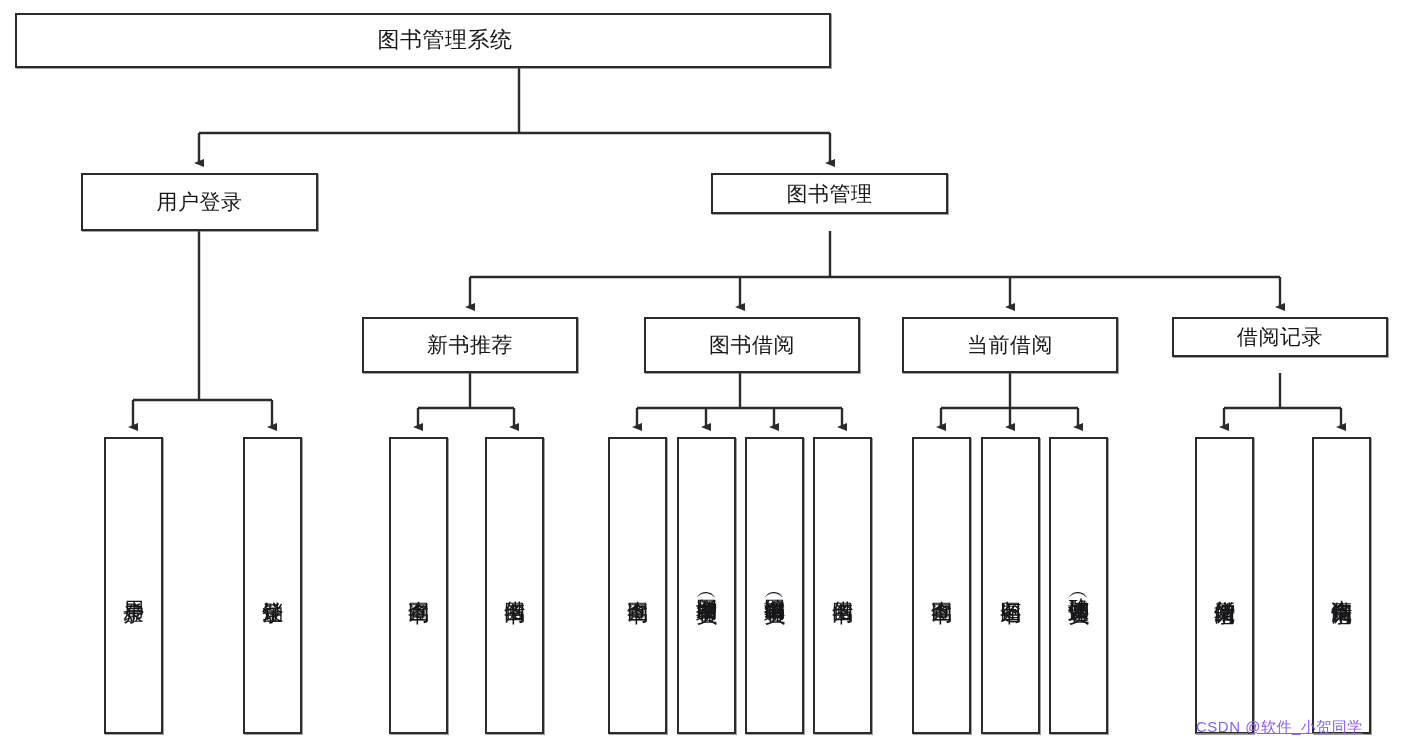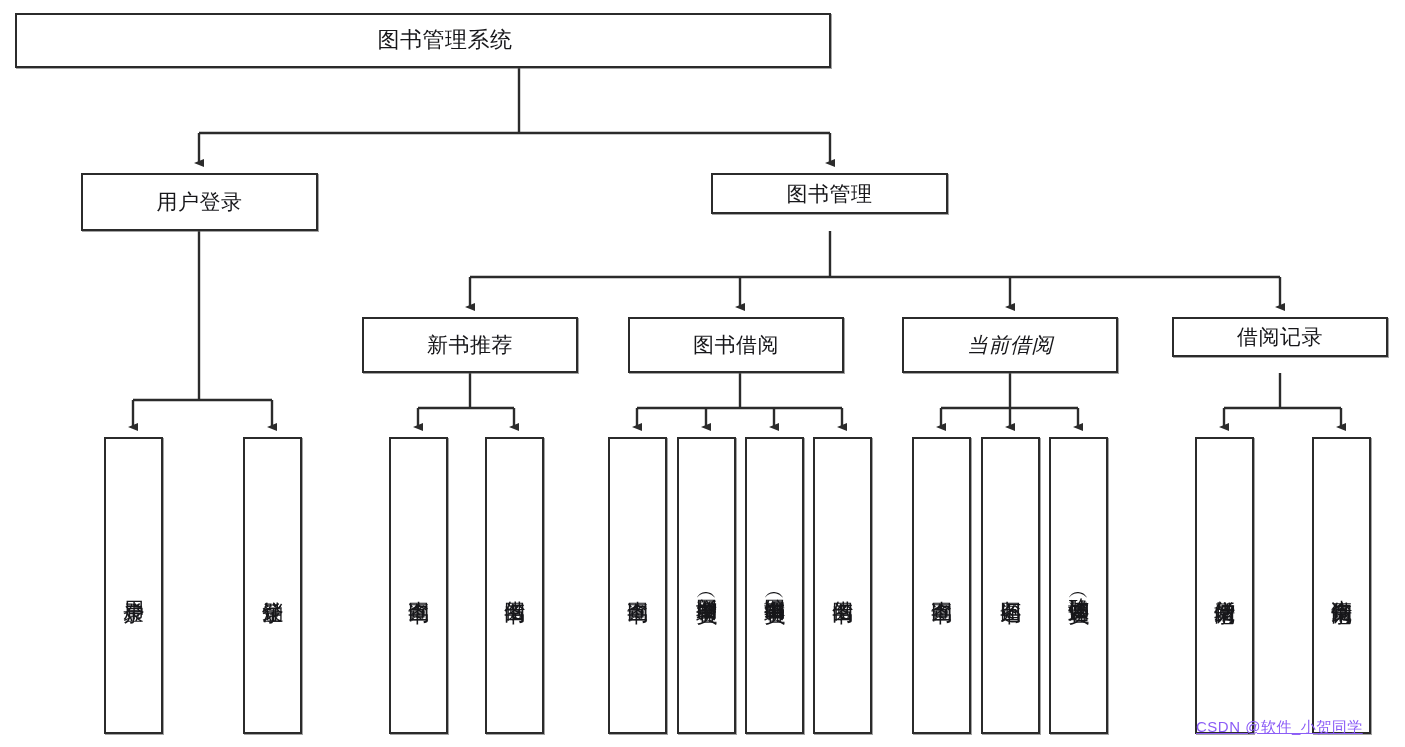--- a/index.html
+++ b/index.html
@@ -126,24 +126,24 @@
   <div class="node" style="left:81px; top:173px; width:237px; height:58px;">
     <span class="label">用户登录</span>
   </div>
   <div class="node" style="left:711px; top:173px; width:237px; height:41px;">
     <span class="label">图书管理</span>
   </div>
 
   <div class="node" style="left:362px; top:317px; width:216px; height:56px;">
     <span class="label">新书推荐</span>
   </div>
-  <div class="node" style="left:628px; top:317px; width:216px; height:56px;">
+  <div class="node" style="left:644px; top:317px; width:216px; height:56px;">
     <span class="label">图书借阅</span>
   </div>
-  <div class="node" style="left:902px; top:317px; width:216px; height:56px;font-style:italic;">
+  <div class="node" style="left:902px; top:317px; width:216px; height:56px;">
     <span class="label">当前借阅</span>
   </div>
   <div class="node" style="left:1172px; top:317px; width:216px; height:40px;">
     <span class="label">借阅记录</span>
   </div>
 
   <div class="node leaf" style="left:104px; top:437px; width:59px; height:297px;">
     <span class="label">用户登录</span>
   </div>
   <div class="node leaf" style="left:243px; top:437px; width:59px; height:297px;">

